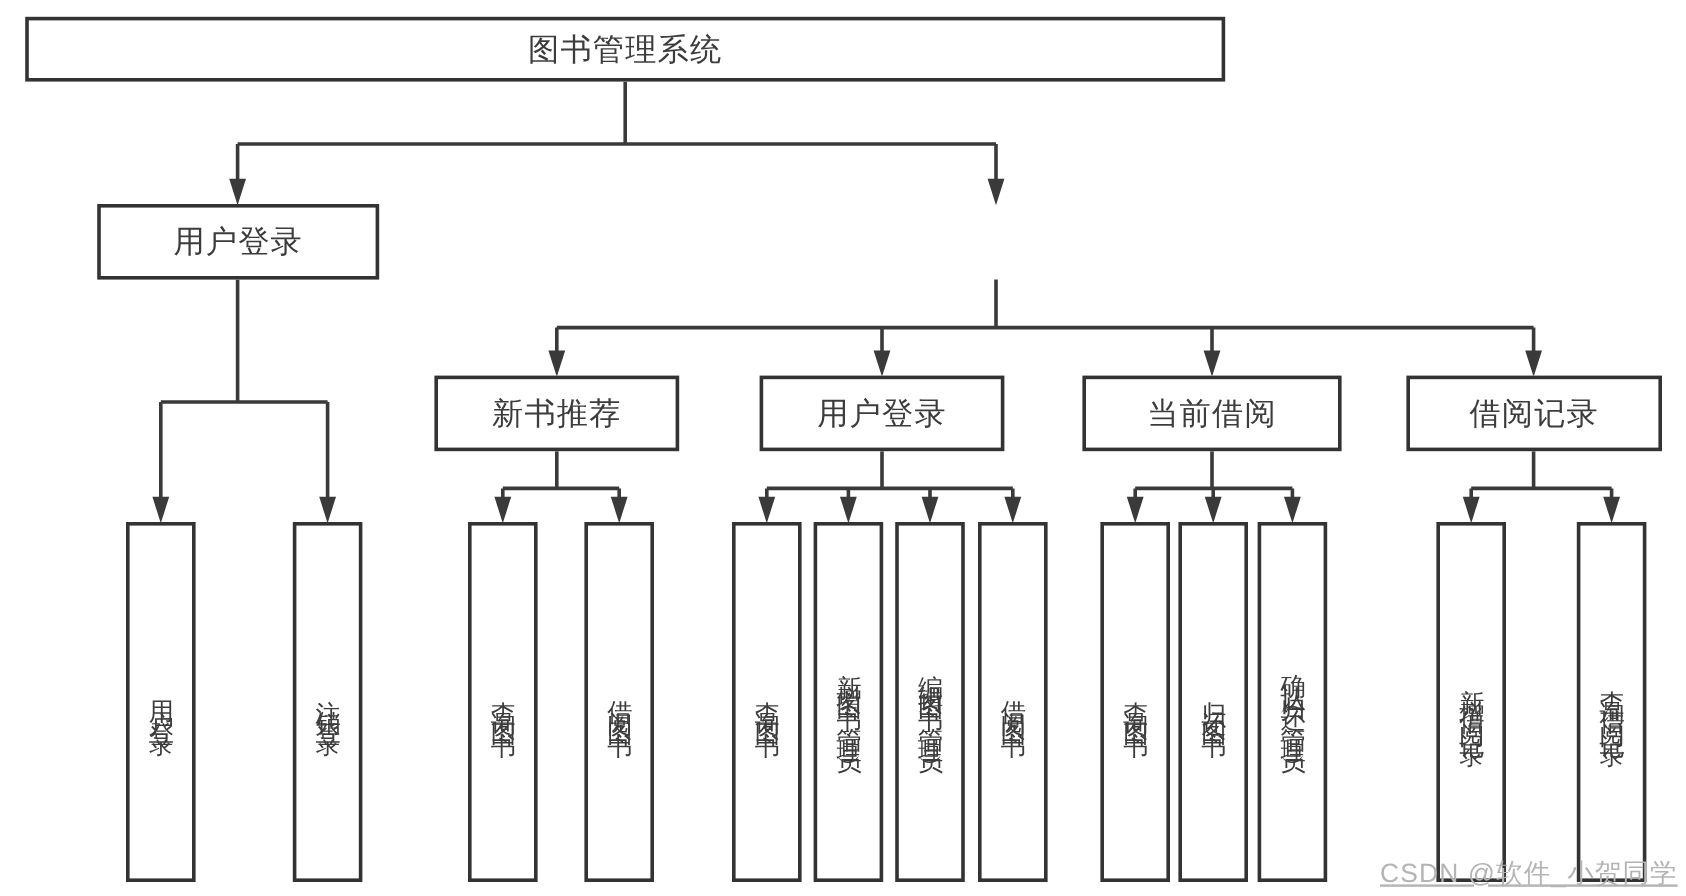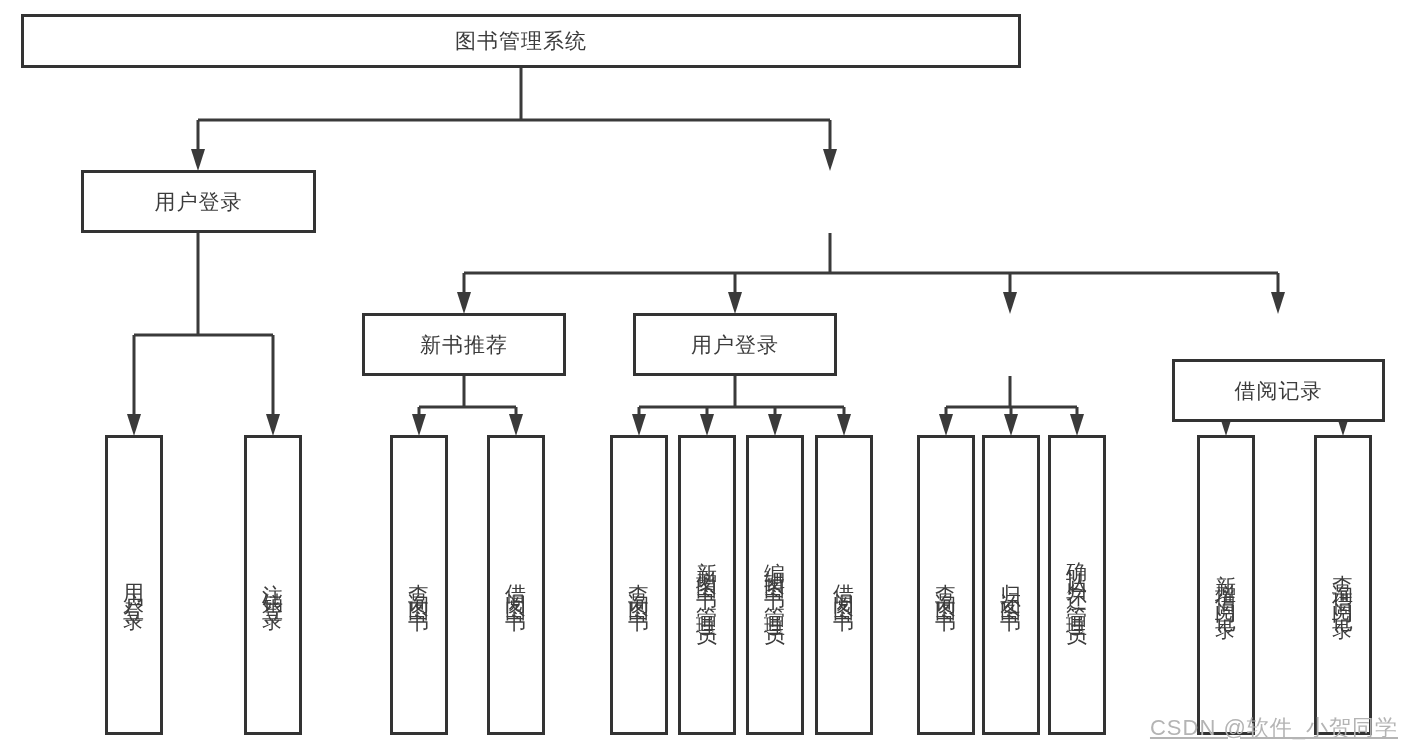--- a/index.html
+++ b/index.html
@@ -10,21 +10,21 @@
     position:relative; width:1405px; height:747px; background:var(--bg);
     font-family:"Liberation Sans", sans-serif; color:var(--text); overflow:hidden;
   }
   #connectors{position:absolute; left:0; top:0; width:1405px; height:747px;}
   #connectors path{stroke:var(--line); stroke-width:3; fill:none;}
   #connectors polygon{fill:var(--line); stroke:none;}
   .hnode{
     position:absolute; box-sizing:border-box; background:#fff;
     border:3px solid var(--border);
     display:flex; align-items:center; justify-content:center;
-    font-size:21px; letter-spacing:1px; white-space:nowrap;
+    font-size:26px; letter-spacing:1px; white-space:nowrap;
   }
   .vnode{
     position:absolute; box-sizing:border-box; background:#fff;
     border:3px solid var(--border);
     top:435px; width:58px; height:300px;
     display:flex; align-items:center; justify-content:center;
   }
   .vnode span{
     writing-mode:vertical-rl; text-orientation:mixed;
     font-size:21px; letter-spacing:9px; line-height:1; white-space:nowrap;
@@ -82,21 +82,24 @@
   <div class="hnode" style="left:81px; top:170px; width:235px; height:63px;">
     <span>用户登录</span>
   </div>
 
   <div class="hnode" style="left:362px; top:313px; width:204px; height:63px;">
     <span>新书推荐</span>
   </div>
   <div class="hnode" style="left:633px; top:313px; width:204px; height:63px;">
     <span>用户登录</span>
   </div>
-  <div class="hnode" style="left:1172px; top:313px; width:213px; height:63px;margin-top:46px;">
+  <div class="hnode" style="left:902px; top:313px; width:216px; height:63px;">
+    <span>当前借阅</span>
+  </div>
+  <div class="hnode" style="left:1172px; top:313px; width:213px; height:63px;">
     <span>借阅记录</span>
   </div>
 
   <div class="vnode" style="left:105px;">
     <span>用户登录</span>
   </div>
   <div class="vnode" style="left:244px;">
     <span>注销登录</span>
   </div>
 

